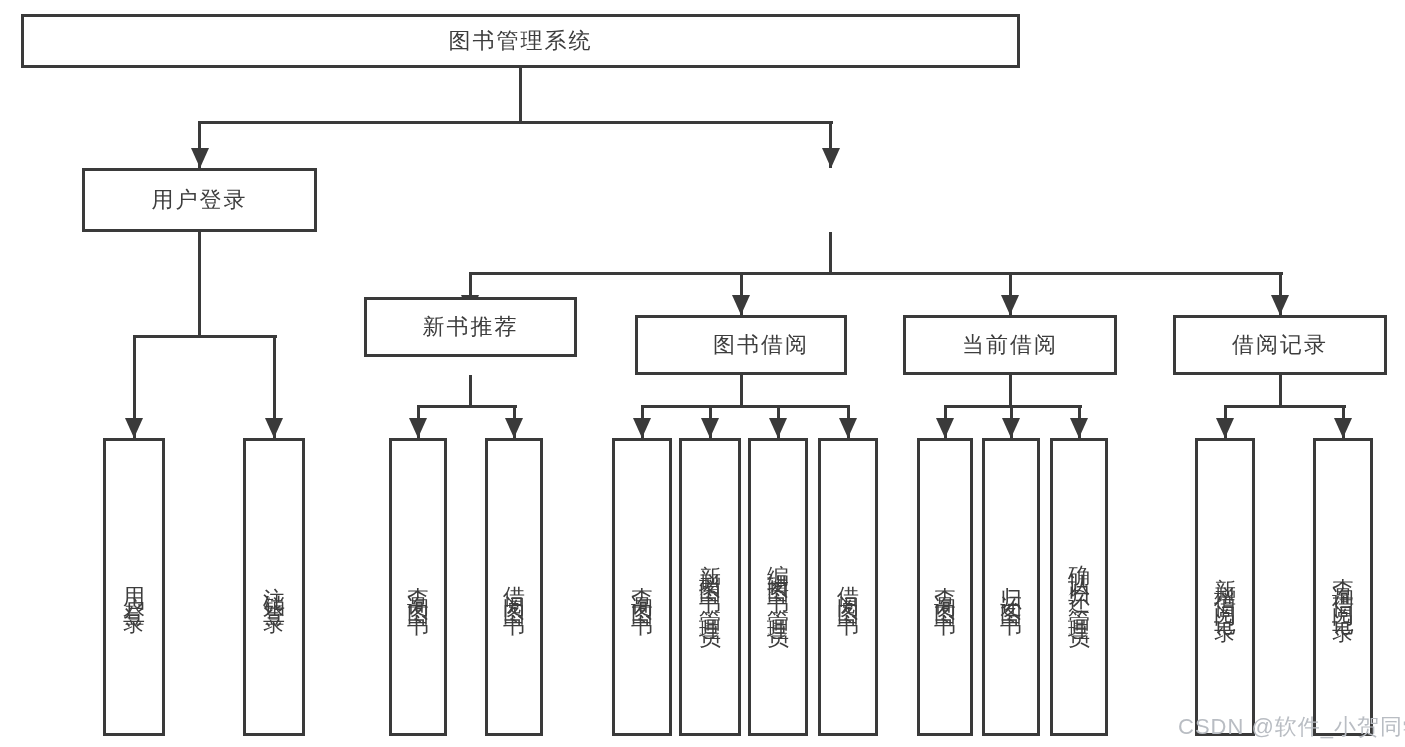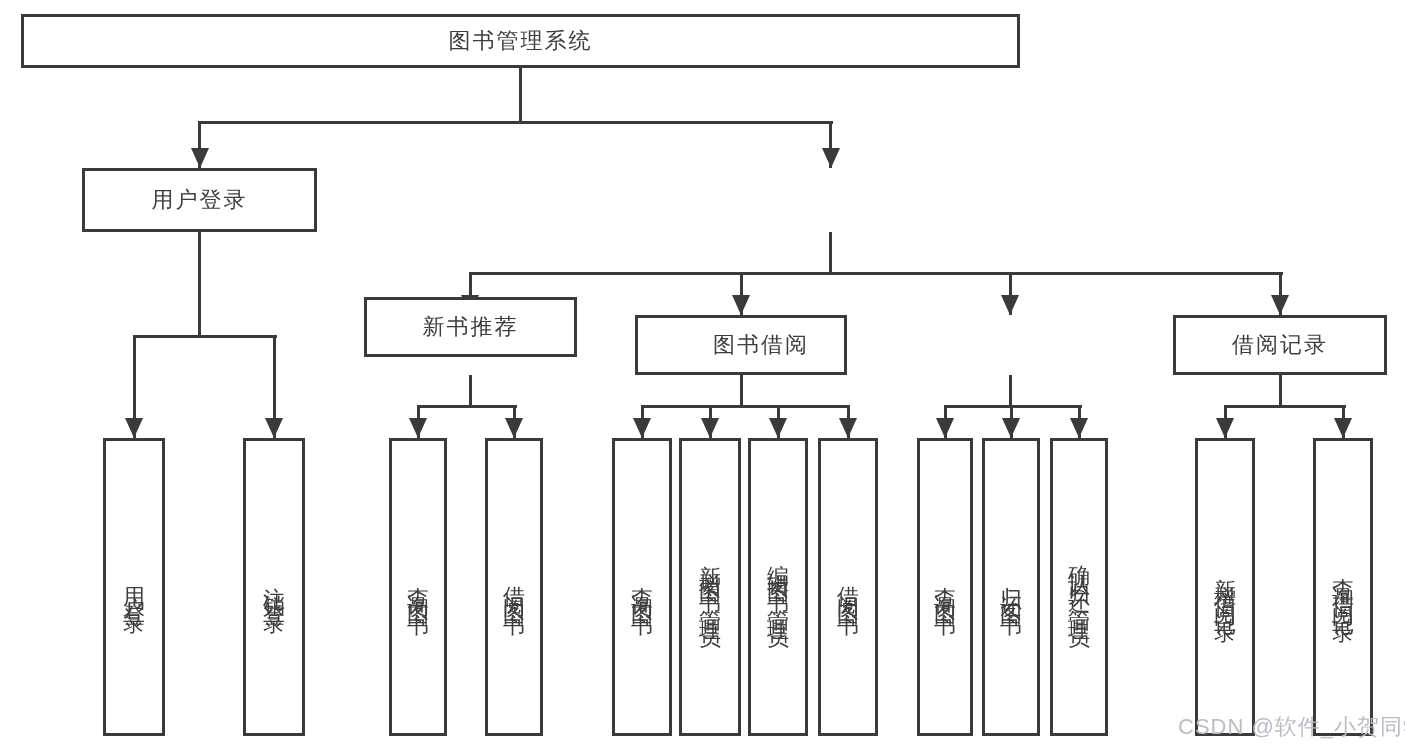--- a/index.html
+++ b/index.html
@@ -56,20 +56,21 @@
   <div class="arrow" style="left:461px; top:295px;"></div>
   <div class="vline" style="left:740px; top:272px; width:3px; height:43px;"></div>
   <div class="arrow" style="left:732px; top:295px;"></div>
   <div class="vline" style="left:1009px; top:272px; width:3px; height:43px;"></div>
   <div class="arrow" style="left:1001px; top:295px;"></div>
   <div class="vline" style="left:1279px; top:272px; width:3px; height:43px;"></div>
   <div class="arrow" style="left:1271px; top:295px;"></div>
 
   <div class="node" style="left:364px; top:297px; width:213px; height:60px;">新书推荐</div>
   <div class="node" style="left:635px; top:315px; width:212px; height:60px;padding-left:40px;">图书借阅</div>
+  <div class="node" style="left:903px; top:315px; width:214px; height:60px;">当前借阅</div>
   <div class="node" style="left:1173px; top:315px; width:214px; height:60px;">借阅记录</div>
 
   <div class="vline" style="left:469px; top:375px; width:3px; height:30px;"></div>
   <div class="hline" style="left:417px; top:405px; width:100px; height:3px;"></div>
   <div class="vline" style="left:417px; top:405px; width:3px; height:33px;"></div>
   <div class="arrow" style="left:409px; top:418px;"></div>
   <div class="vline" style="left:513px; top:405px; width:3px; height:33px;"></div>
   <div class="arrow" style="left:505px; top:418px;"></div>
 
   <div class="vline" style="left:740px; top:375px; width:3px; height:30px;"></div>

